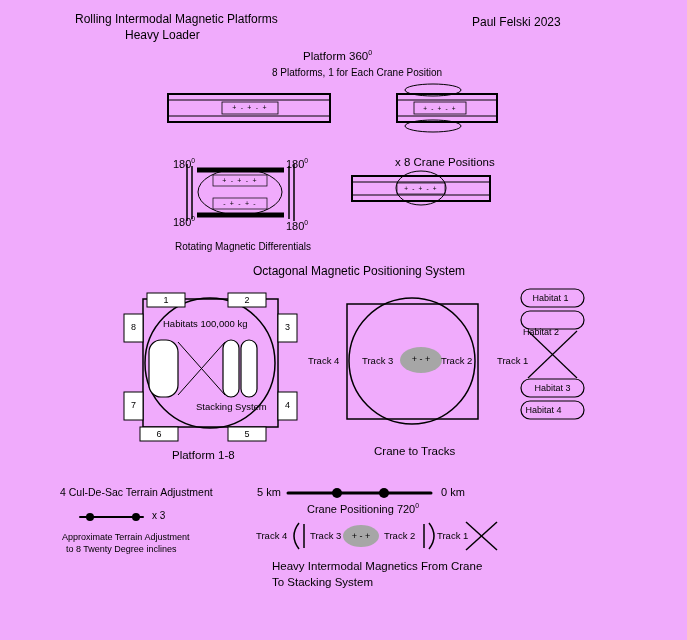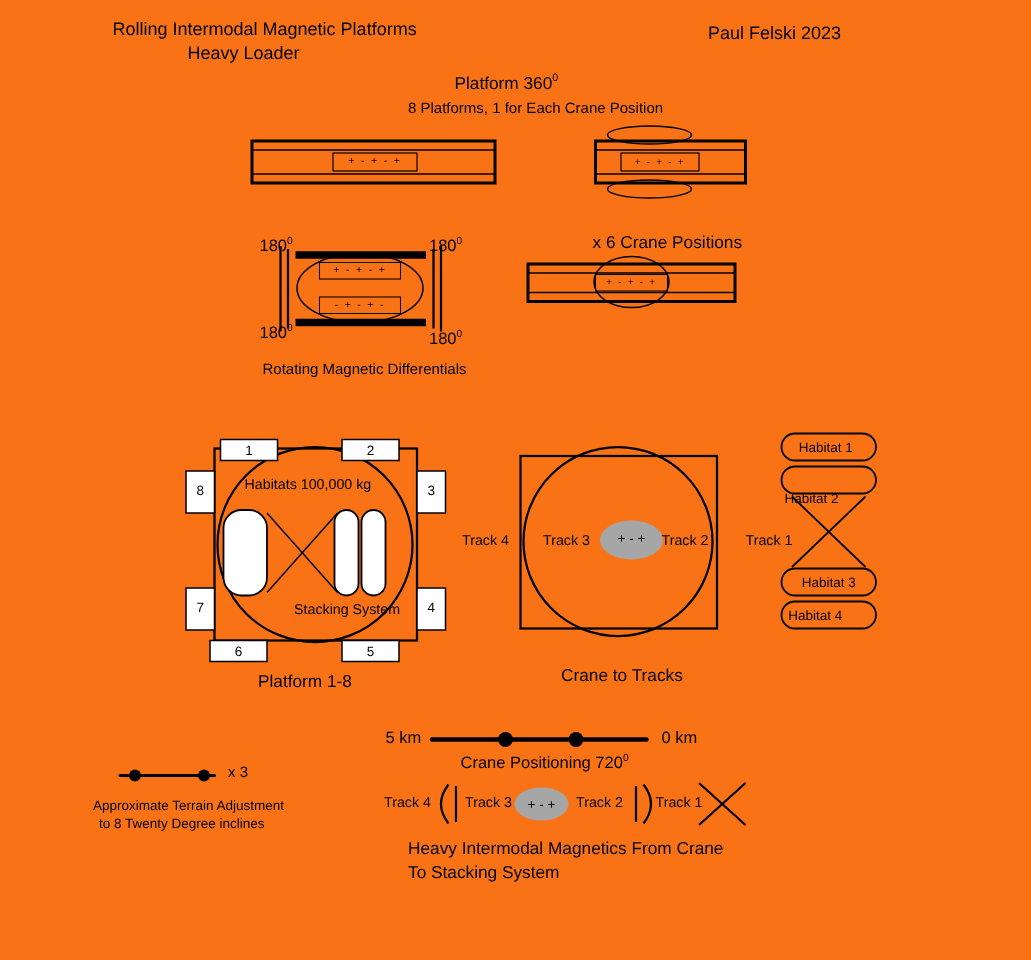--- a/index.html
+++ b/index.html
@@ -1,19 +1,19 @@
 <!DOCTYPE html>
 <html><head>
 <meta charset="utf-8">
 <style>
   * { margin:0; padding:0; box-sizing:border-box; }
   html,body { background:#ffffff; }
   body { width:687px; height:640px; overflow:hidden; }
   .page {
-    position:relative; width:687px; height:640px; background:#f97316;
+    position:relative; width:687px; height:640px; background:#f0abfc;
     font-family:"Liberation Sans","DejaVu Sans",sans-serif; color:#000;
   }
   svg.art { position:absolute; left:0; top:0; }
   .txt { position:absolute; color:#000; white-space:nowrap; line-height:1.2; }
   .ctr { text-align:center; }.fs12{font-size:12px}.fs115{font-size:11.5px}
   .fs11{font-size:11px}.fs105{font-size:10.5px}.fs10{font-size:10px}
   .fs95{font-size:9.5px}.fs9{font-size:9px}
   .fs7{font-size:7px}.fs65{font-size:6.5px}
   .mag{ letter-spacing:1.2px; }
   sup{ font-size:62%; vertical-align:super; line-height:0; }
@@ -127,23 +127,24 @@
   <div class="txt fs65 ctr mag" style="left:414px;top:105px;width:52px">+ - + - +</div>
 
   <div class="txt fs11" style="left:173px;top:158px"><span>180</span><sup>0</sup></div>
   <div class="txt fs11" style="left:286px;top:158px"><span>180</span><sup>0</sup></div>
   <div class="txt fs11" style="left:173px;top:216px"><span>180</span><sup>0</sup></div>
   <div class="txt fs11" style="left:286px;top:220px"><span>180</span><sup>0</sup></div>
   <div class="txt fs7 ctr mag" style="left:213px;top:177px;width:54px">+ - + - +</div>
   <div class="txt fs7 ctr mag" style="left:213px;top:200px;width:54px">- + - + -</div>
   <div class="txt fs10" style="left:175px;top:241px">Rotating Magnetic Differentials</div>
 
-  <div class="txt fs115" style="left:395px;top:156px">x 6 Crane Positions</div>
+  <div class="txt fs115" style="left:395px;top:156px">x 8 Crane Positions</div>
   <div class="txt fs65 ctr mag" style="left:397px;top:185px;width:48px">+ - + - +</div>
 
+  <div class="txt fs12" style="left:253px;top:264px">Octagonal Magnetic Positioning System</div>
 
   <div class="txt fs9 ctr" style="left:147px;top:295px;width:38px">1</div>
   <div class="txt fs9 ctr" style="left:228px;top:295px;width:38px">2</div>
   <div class="txt fs9 ctr" style="left:124px;top:322px;width:19px">8</div>
   <div class="txt fs9 ctr" style="left:278px;top:322px;width:19px">3</div>
   <div class="txt fs9 ctr" style="left:124px;top:400px;width:19px">7</div>
   <div class="txt fs9 ctr" style="left:278px;top:400px;width:19px">4</div>
   <div class="txt fs9 ctr" style="left:140px;top:429px;width:38px">6</div>
   <div class="txt fs9 ctr" style="left:228px;top:429px;width:38px">5</div>
   <div class="txt fs95" style="left:163px;top:318px">Habitats 100,000 kg</div>
@@ -155,20 +156,21 @@
   <div class="txt fs95" style="left:441px;top:355px">Track 2</div>
   <div class="txt fs95" style="left:497px;top:355px">Track 1</div>
   <div class="txt fs9 ctr" style="left:407px;top:354px;width:28px">+ - +</div>
   <div class="txt fs115" style="left:374px;top:445px">Crane to Tracks</div>
 
   <div class="txt fs9 ctr" style="left:530px;top:293px;width:41px">Habitat 1</div>
   <div class="txt fs9 ctr" style="left:521px;top:327px;width:40px">Habitat 2</div>
   <div class="txt fs9 ctr" style="left:521px;top:383px;width:63px">Habitat 3</div>
   <div class="txt fs9 ctr" style="left:521px;top:405px;width:45px">Habitat 4</div>
 
+  <div class="txt fs105" style="left:60px;top:486px">4 Cul-De-Sac Terrain Adjustment</div>
   <div class="txt fs10" style="left:152px;top:510px">x 3</div>
   <div class="txt fs9" style="left:62px;top:532px">Approximate Terrain Adjustment</div>
   <div class="txt fs9" style="left:66px;top:544px">to 8 Twenty Degree inclines</div>
 
   <div class="txt fs11" style="left:257px;top:486px">5 km</div>
   <div class="txt fs11" style="left:441px;top:486px">0 km</div>
   <div class="txt fs11" style="left:307px;top:503px"><span>Crane Positioning 720</span><sup>0</sup></div>
 
   <div class="txt fs95" style="left:256px;top:530px">Track 4</div>
   <div class="txt fs95" style="left:310px;top:530px">Track 3</div>

